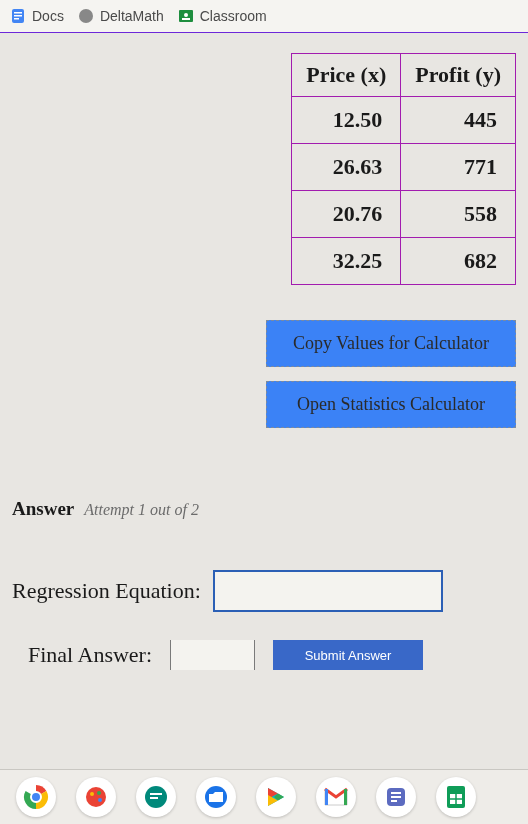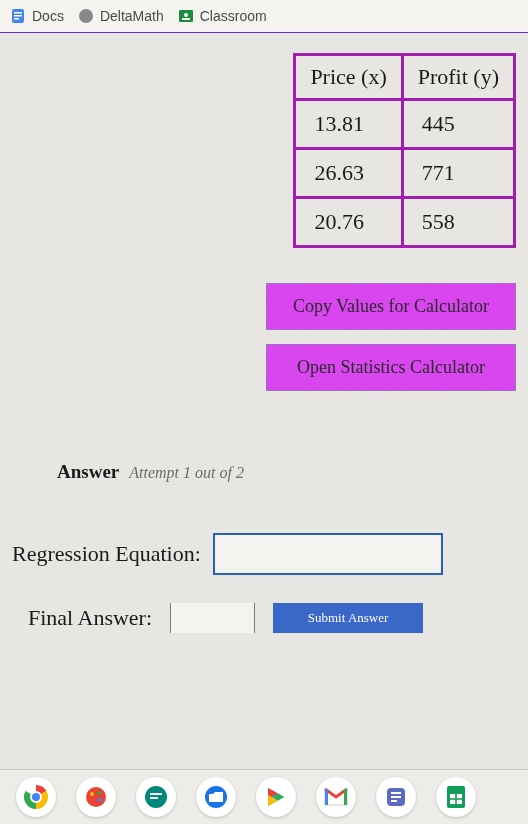--- a/index.html
+++ b/index.html
@@ -44,54 +44,53 @@
       display: flex;
       justify-content: flex-end;
       margin-top: 10px;
     }
     table.data {
       border-collapse: collapse;
       font-size: 22px;
       color: #1a1a1a;
     }
     table.data th, table.data td {
-      border: 3px solid #a21caf;
+      border: 1px solid #a21caf;
       padding: 10px 18px;
-      text-align: left;
-      font-weight: normal;
+      text-align: right;
+      font-weight: bold;
     }
     table.data th {
       font-size: 22px;
       padding: 8px 14px;
     }
     .calc-buttons {
       margin-top: 35px;
       display: flex;
       flex-direction: column;
       align-items: flex-end;
       gap: 14px;
     }
     .calc-btn {
       border: 1px dashed #7a8aa0;
-      background: #d946ef;
+      background: #3b82f6;
       padding: 12px 16px;
       font-family: Georgia, serif;
       font-size: 18px;
       color: #2a2a2a;
       cursor: pointer;
       width: 250px;
       text-align: center;
     }
     .answer-row {
       margin-top: 70px;
       display: flex;
       align-items: baseline;
       gap: 10px;
       font-size: 19px;
-      margin-left: 45px;
     }
     .answer-label { font-weight: bold; color: #1a1a1a; }
     .attempt-text { color: #6b6b6b; font-size: 16px; font-style: italic; }
     .regression-row {
       margin-top: 50px;
       display: flex;
       align-items: center;
       gap: 12px;
     }
     .regression-label {
@@ -121,21 +120,21 @@
       height: 38px;
       border: 1px solid #7a7a7a;
       background: #f4f3ef;
     }
     .submit-btn {
       background: #3968c8;
       color: #fff;
       border: none;
       width: 150px;
       height: 30px;
-      font-family: Liberation Serif, serif;
+      font-family: Liberation Sans, sans-serif;
       font-size: 13px;
       cursor: pointer;
     }
     .taskbar {
       position: absolute;
       bottom: 0;
       left: 0;
       right: 0;
       height: 55px;
       background: #eeece8;
@@ -197,30 +196,34 @@
   <div class="table-section">
     <table class="data">
       <thead>
         <tr>
           <th>Price (x)</th>
           <th>Profit (y)</th>
         </tr>
       </thead>
       <tbody>
         <tr>
-            <td>13.81</td>
+            <td>12.50</td>
             <td>445</td>
           </tr>
         <tr>
             <td>26.63</td>
             <td>771</td>
           </tr>
         <tr>
             <td>20.76</td>
             <td>558</td>
+          </tr>
+        <tr>
+            <td>32.25</td>
+            <td>682</td>
           </tr>
       </tbody>
     </table>
   </div>
 
   <div class="calc-buttons">
     <button class="calc-btn">Copy Values for Calculator</button>
     <button class="calc-btn">Open Statistics Calculator</button>
   </div>
 

